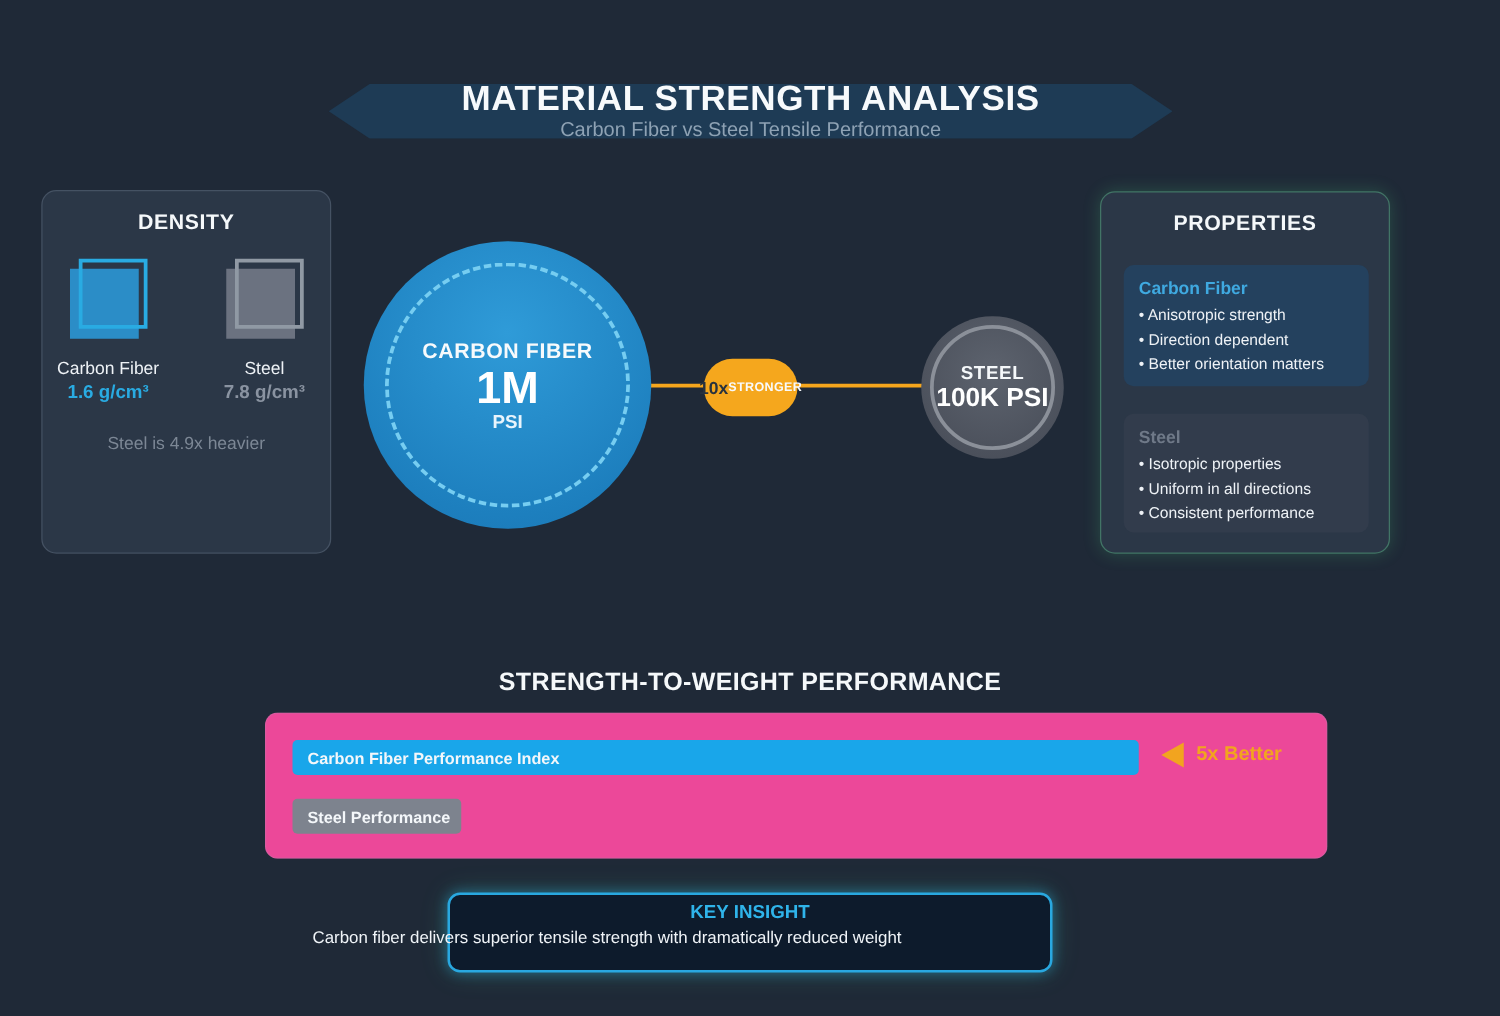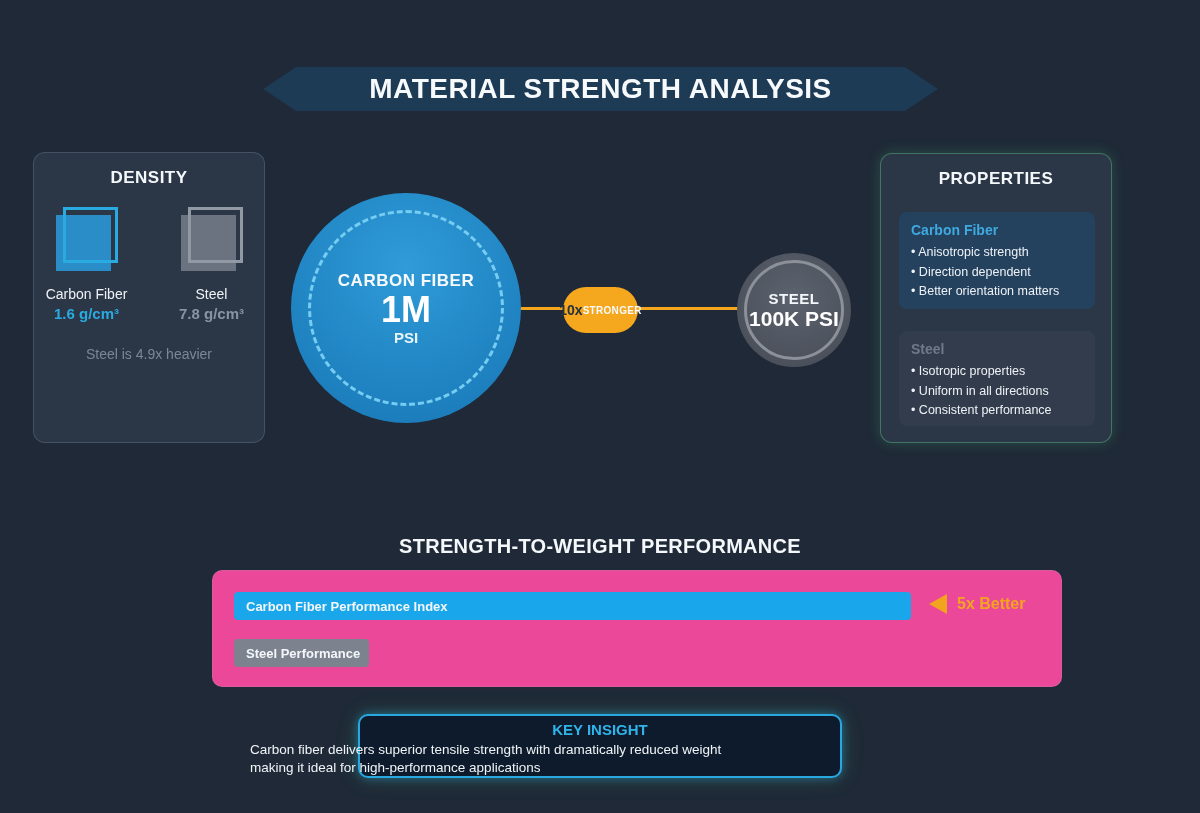--- a/index.html
+++ b/index.html
@@ -118,20 +118,21 @@
     text-align:left; font-size:13.5px; line-height:18px; color:#f0f4f8; white-space:nowrap;
   }
 </style>
 </head>
 <body>
 
 <div class="stage">
 
   <div class="banner">
     <div class="banner-title">MATERIAL STRENGTH ANALYSIS</div>
+    <div class="banner-sub">Carbon Fiber vs Steel Tensile Performance</div>
   </div>
 
   <div class="card density-card">
     <div class="card-title">DENSITY</div>
     <div class="swatch-row">
       <div class="swatch-group">
         <div class="swatch swatch-carbon">
           <div class="fill"></div>
           <div class="outline"></div>
         </div>
@@ -191,17 +192,16 @@
     <div class="bar bar-carbon">Carbon Fiber Performance Index</div>
     <div class="bar bar-steel">Steel Performance</div>
   </div>
   <div class="callout-arrow"></div>
   <div class="callout-text">5x Better</div>
 
   <div class="insight">
     <div class="insight-title">KEY INSIGHT</div>
     <div class="insight-body">
       <div>Carbon fiber delivers superior tensile strength with dramatically reduced weight</div>
-      <div>making it ideal for high-performance applications</div>
     </div>
   </div>
 
 </div>
 
 </body></html>

